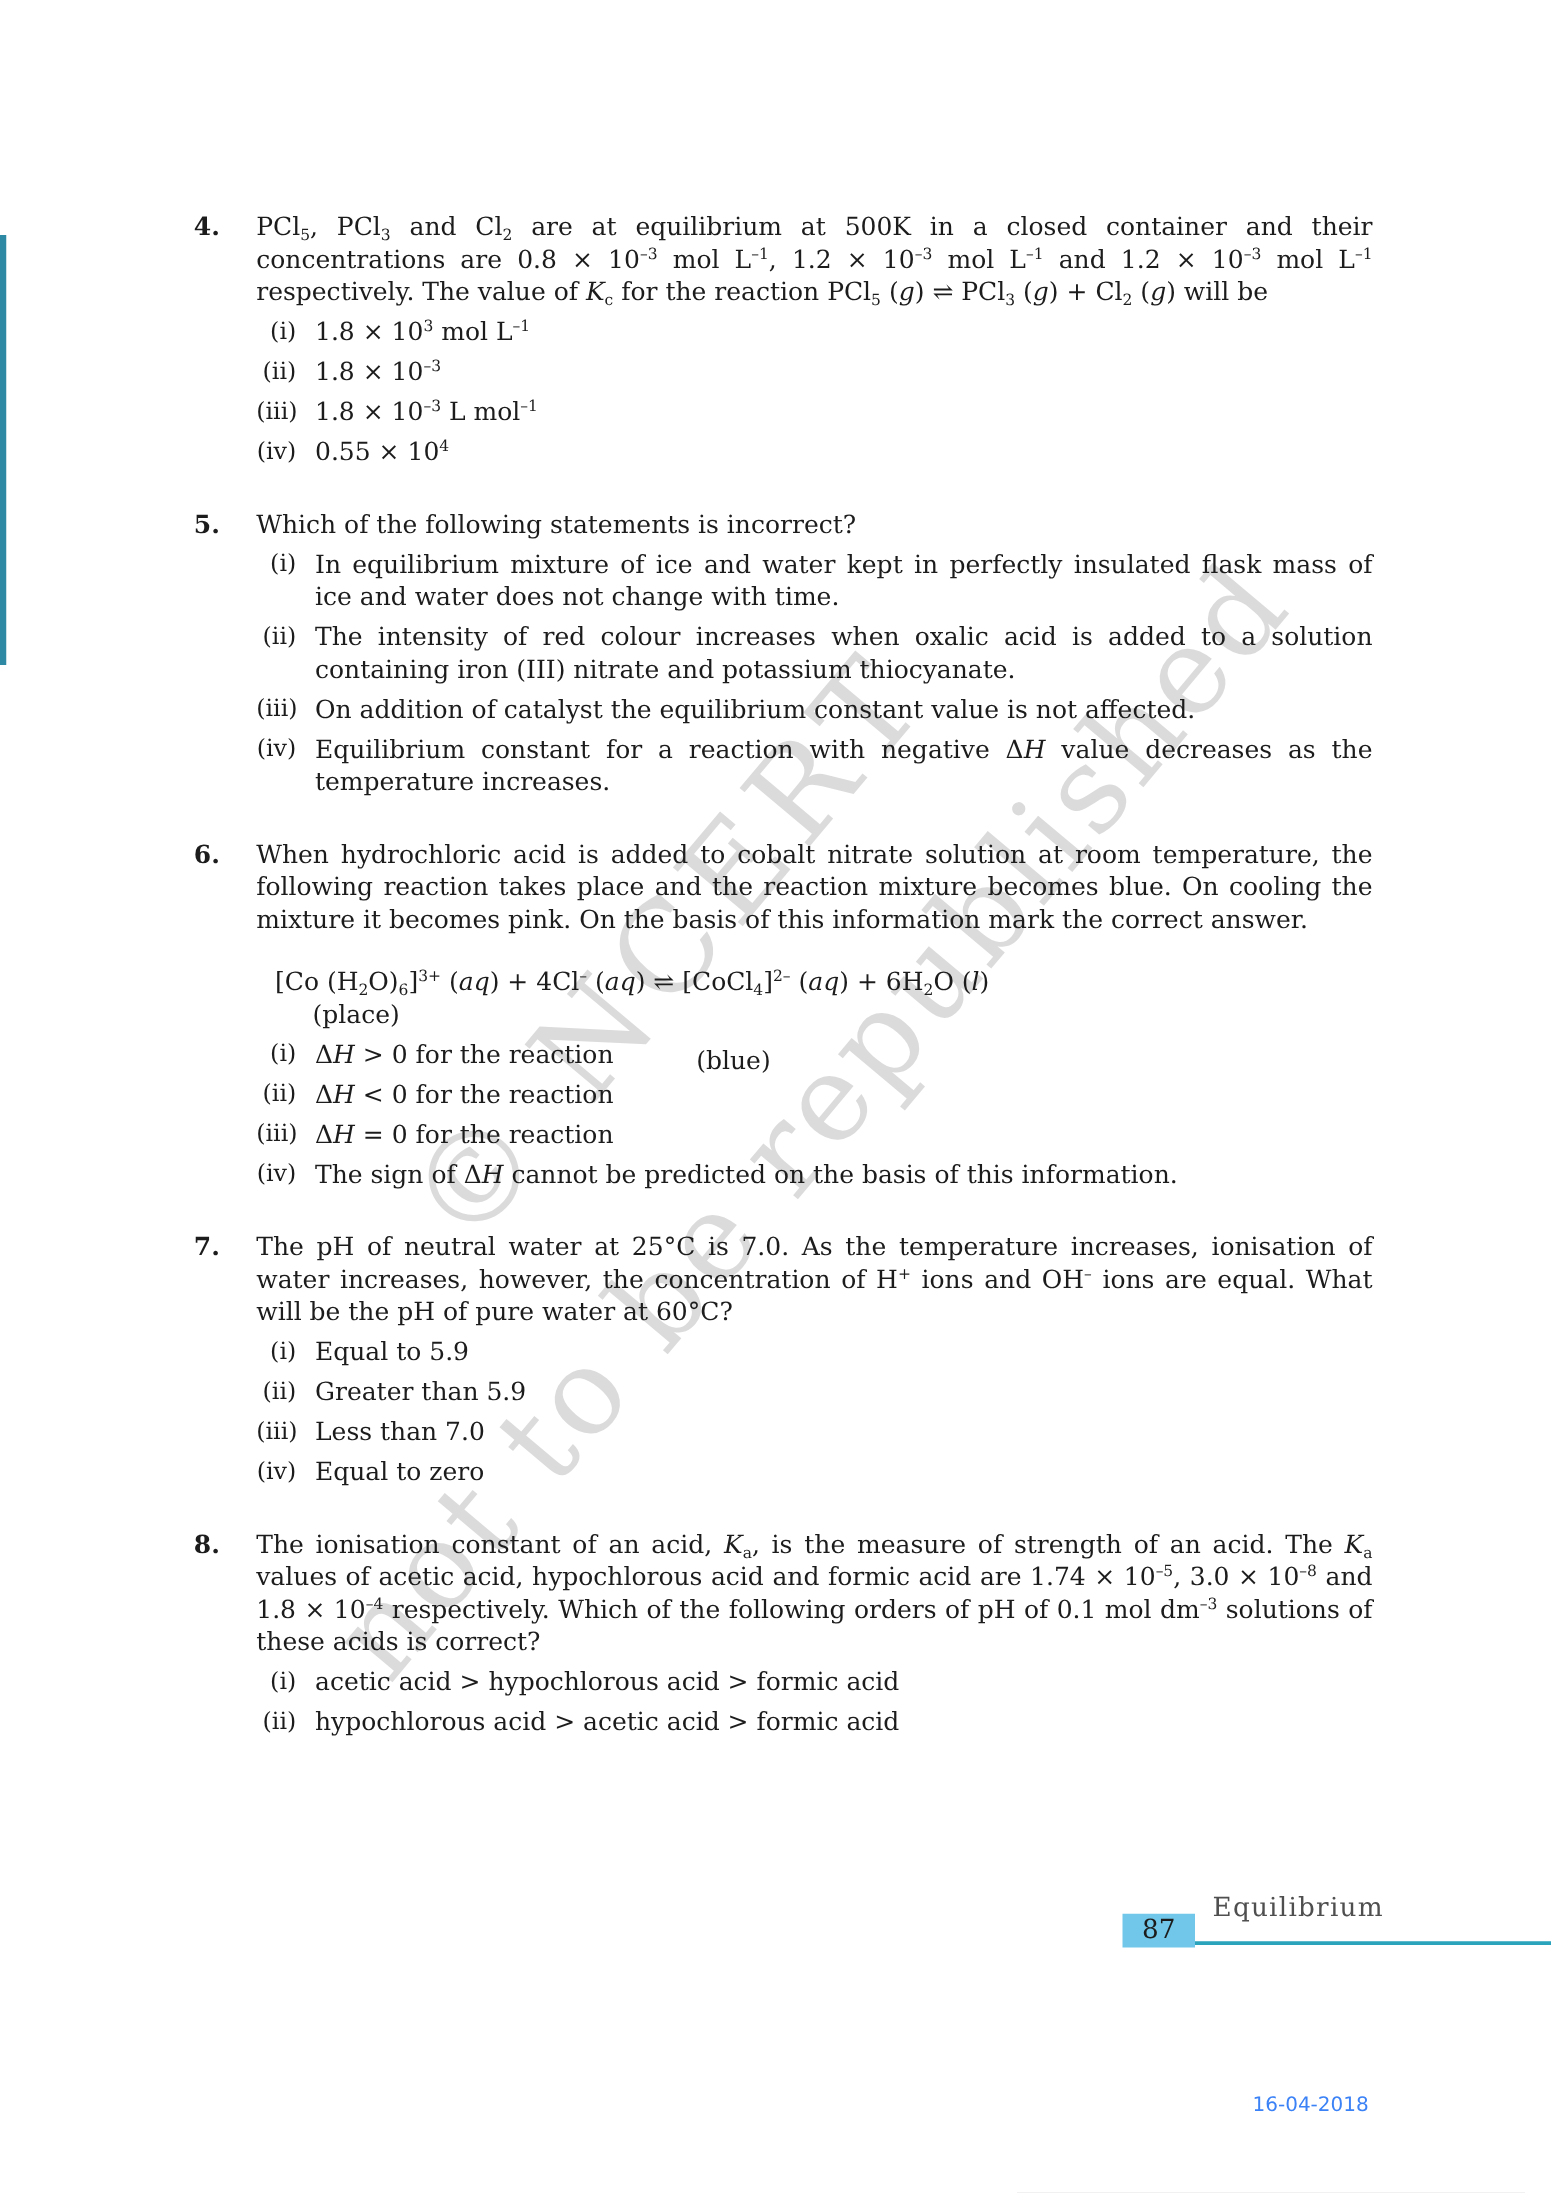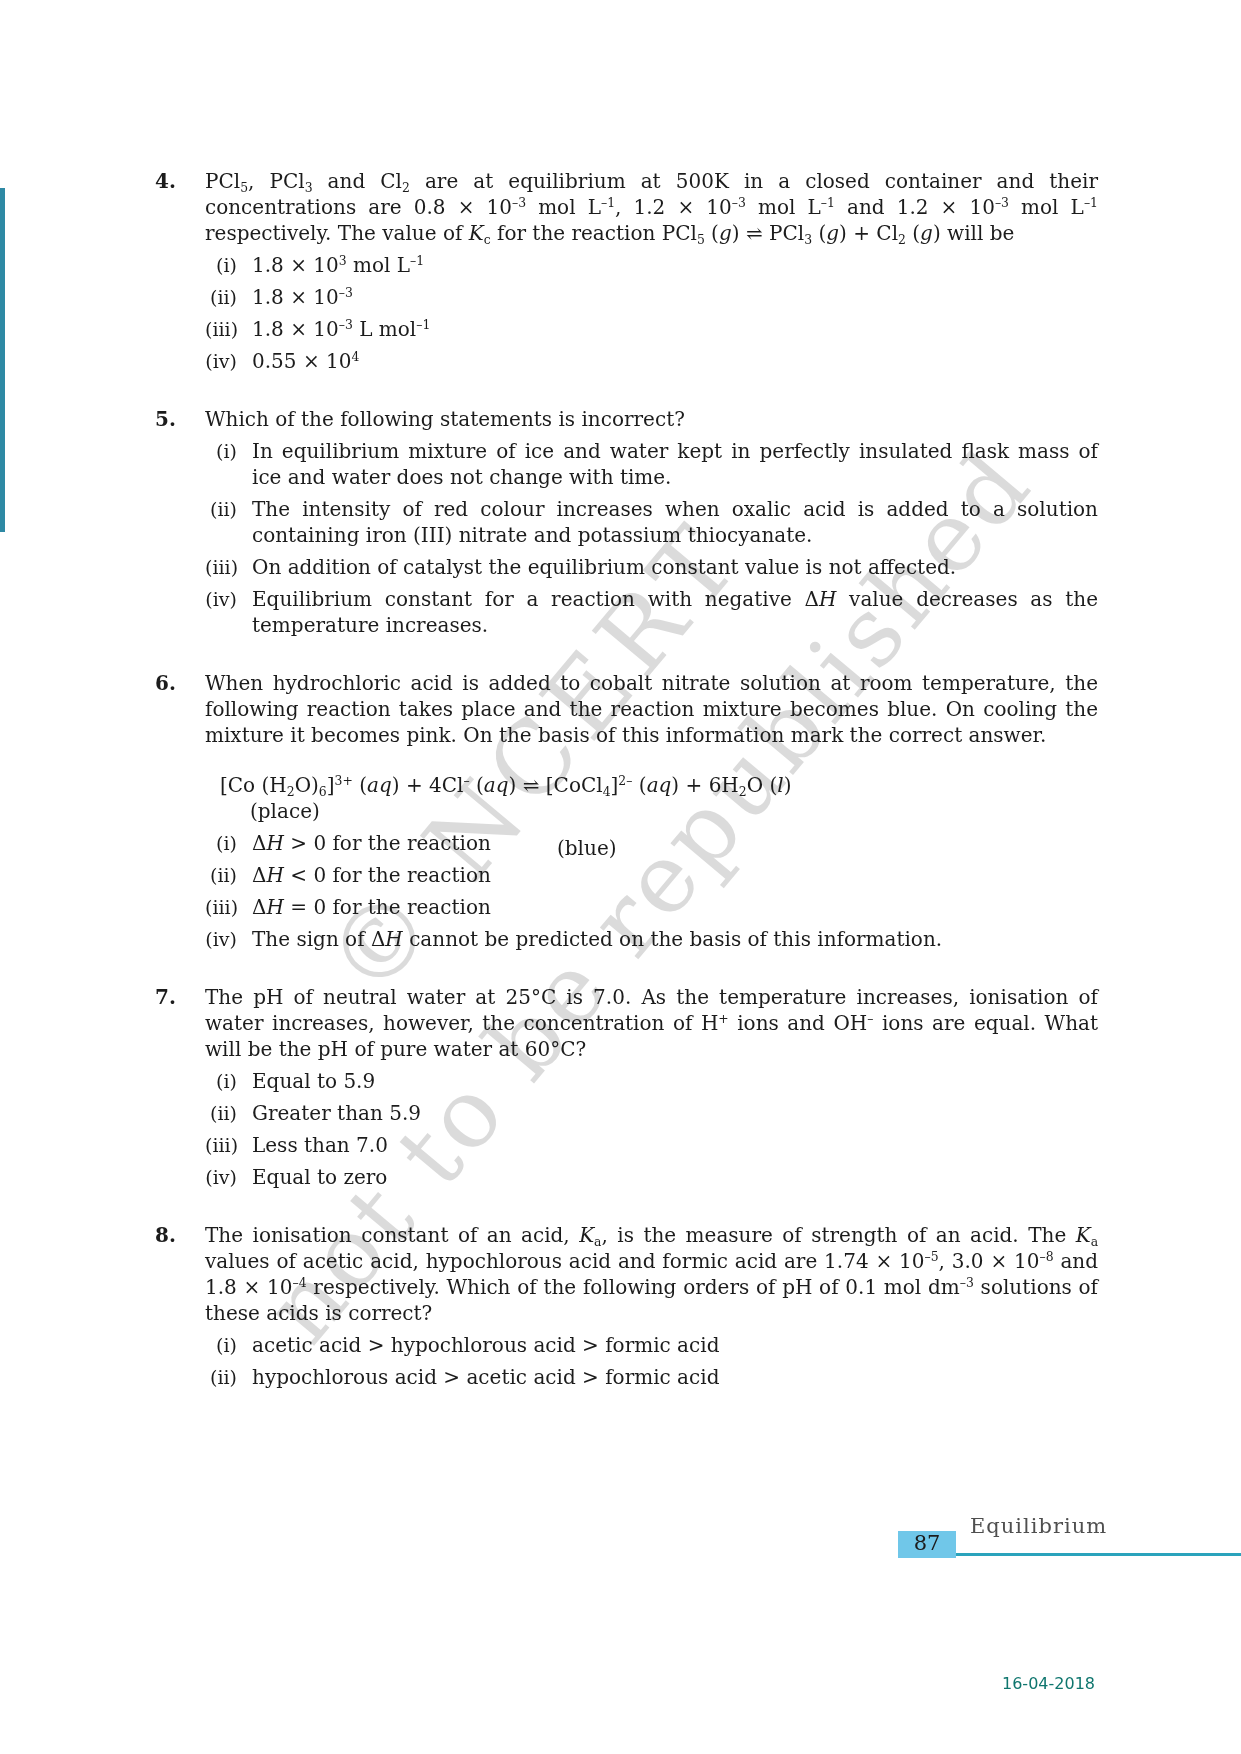--- a/index.html
+++ b/index.html
@@ -82,21 +82,21 @@
     font-size:21px;
     color:#4f4f4f;
     letter-spacing:1px;
     z-index:2;
   }
   .print-date{
     position:absolute;
     left:1002px; top:1674px;
     font-family:"DejaVu Sans", sans-serif;
     font-size:16px;
-    color:#0f766e;
+    color:#3b82f6;
     z-index:1;
   }
 </style>
 </head>
 <body>
 
 <div class="page">
 
   <div class="side-strip"></div>
 

